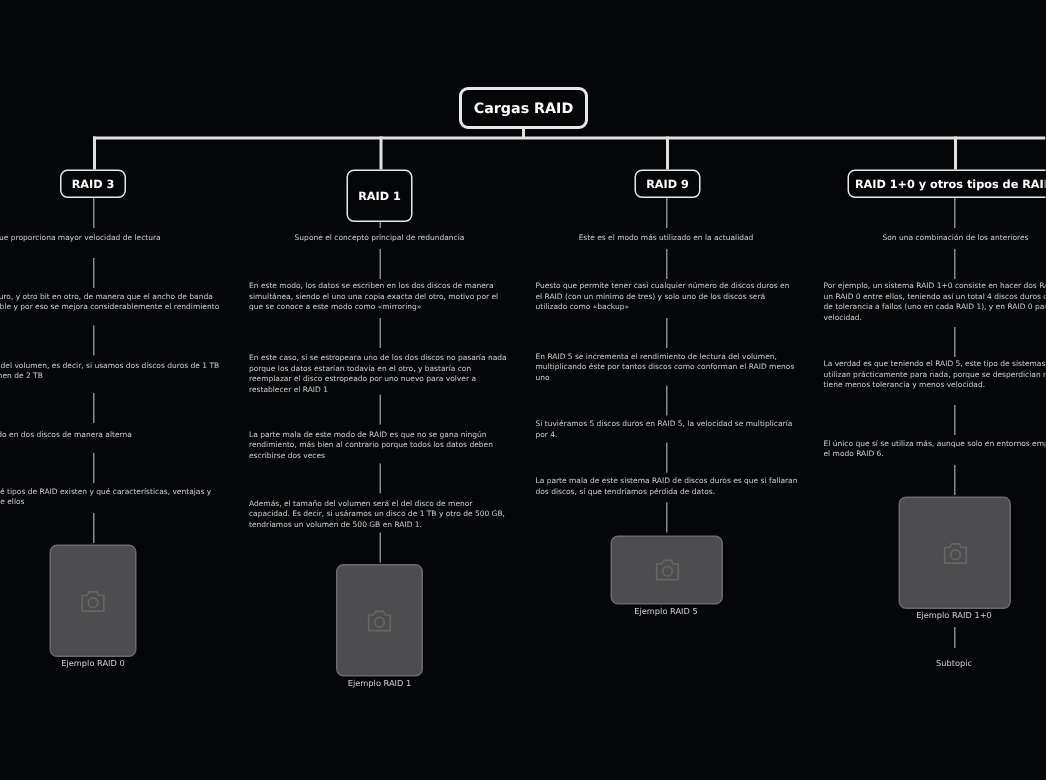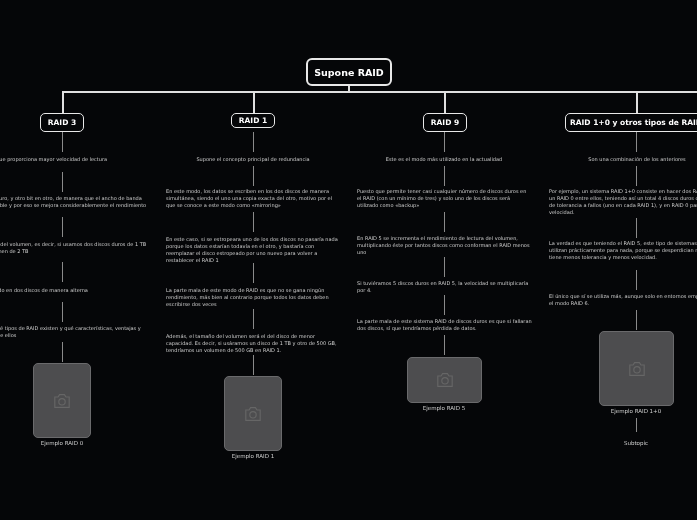--- a/index.html
+++ b/index.html
@@ -66,27 +66,27 @@
 <div class="line" style="left:444px;top:335px;width:1px;height:20px;"></div>
 
 <div class="line" style="left:636px;top:132px;width:1px;height:20px;"></div>
 <div class="line" style="left:636px;top:166px;width:1px;height:20px;"></div>
 <div class="line" style="left:636px;top:218px;width:1px;height:20px;"></div>
 <div class="line" style="left:636px;top:270px;width:1px;height:20px;"></div>
 <div class="line" style="left:636px;top:310px;width:1px;height:20px;"></div>
 <div class="line" style="left:636px;top:418px;width:1px;height:14px;"></div>
 
 <div class="node root" style="left:306px;top:58px;width:86px;height:28px;">
-  <span>Supone RAID</span>
+  <span>Cargas RAID</span>
 </div>
 
 <div class="node main" style="left:40px;top:113px;width:44px;height:19px;">
   <span>RAID 3</span>
 </div>
-<div class="node main" style="left:231px;top:113px;width:44px;height:15px;">
+<div class="node main" style="left:231px;top:113px;width:44px;height:35px;">
   <span>RAID 1</span>
 </div>
 <div class="node main" style="left:423px;top:113px;width:44px;height:19px;">
   <span>RAID 9</span>
 </div>
 <div class="node main" style="left:565px;top:113px;width:142px;height:19px;">
   <span>RAID 1+0 y otros tipos de RAID</span>
 </div>
 
 <div class="txt" style="left:-78px;top:156px;width:225px;">Supone el concepto principal que proporciona mayor velocidad de lectura</div>

